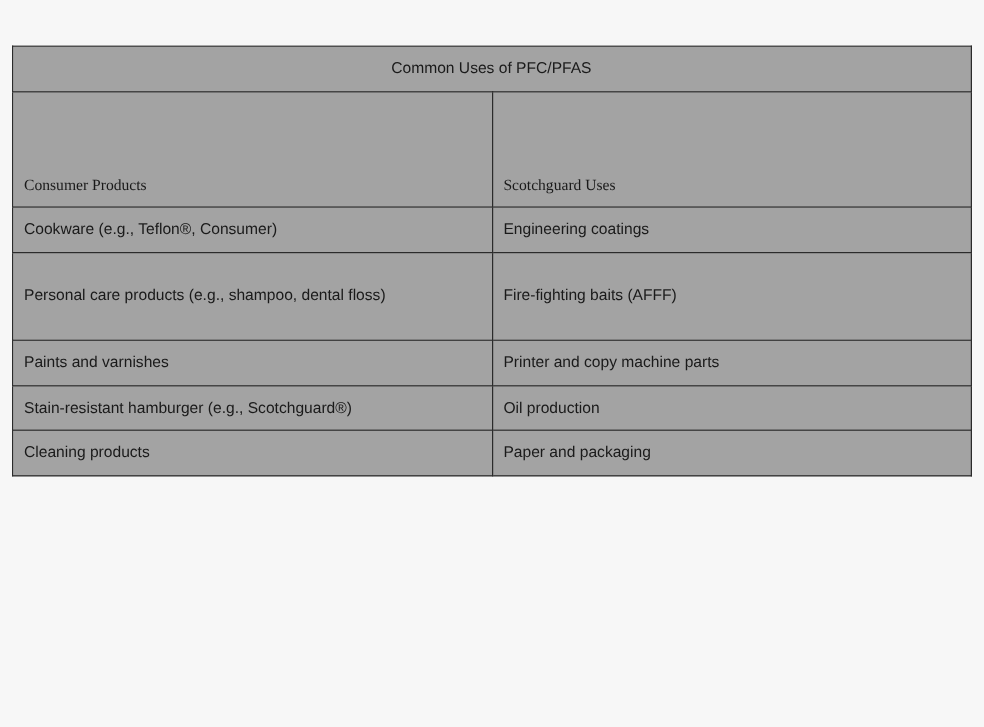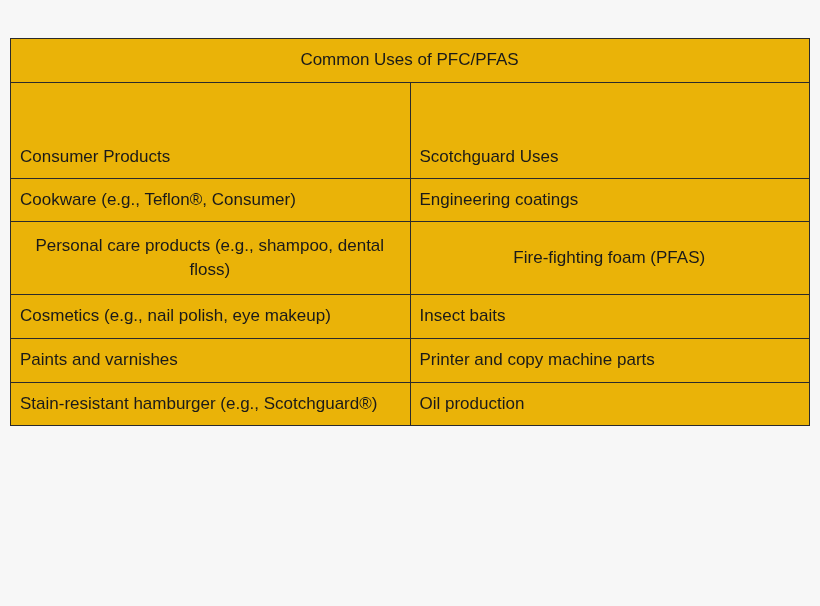--- a/index.html
+++ b/index.html
@@ -22,47 +22,47 @@
   }
   table.pfas-table {
     border-collapse: collapse;
     width: 800px;
     table-layout: fixed;
     background: #f7f7f7;
   }
   table.pfas-table td {
     border: 1px solid #2b2b2b;
     padding: 9px 10px 9px 9px;
-    font-size: 17px;
+    font-size: 13px;
     line-height: 1.45;
     vertical-align: middle;
-    background: #eab308;
+    background: #a3a3a3;
   }
   td.title-cell {
     text-align: center;
     padding: 11px 10px;
     font-size: 12.5px;
   }
   tr.header-row td {
     height: 78px;
     vertical-align: bottom;
     padding-bottom: 8px;
+    font-family: Liberation Serif, serif;
   }
   td.col-left {
     width: 400px;
   }
   td.col-right {
     width: 399px;
   }
   tr.tall-row td {
     height: 82px;
   }
   tr.medium-row td {
     height: 54px;
-    text-align: center;
   }
 </style>
 </head>
 <body>
 
 <div class="page">
   <table class="pfas-table">
     <tbody>
       <tr>
         <td class="title-cell" colspan="2">Common Uses of PFC/PFAS</td>
@@ -70,29 +70,29 @@
       <tr class="header-row">
         <td class="col-left">Consumer Products</td>
         <td class="col-right">Scotchguard Uses</td>
       </tr>
       <tr>
         <td class="col-left">Cookware (e.g., Teflon®, Consumer)</td>
         <td class="col-right">Engineering coatings</td>
       </tr>
       <tr class="medium-row">
         <td class="col-left">Personal care products (e.g., shampoo, dental floss)</td>
-        <td class="col-right">Fire-fighting foam (PFAS)</td>
-      </tr>
-      <tr>
-        <td class="col-left">Cosmetics (e.g., nail polish, eye makeup)</td>
-        <td class="col-right">Insect baits</td>
+        <td class="col-right">Fire-fighting baits (AFFF)</td>
       </tr>
       <tr>
         <td class="col-left">Paints and varnishes</td>
         <td class="col-right">Printer and copy machine parts</td>
       </tr>
       <tr>
         <td class="col-left">Stain-resistant hamburger (e.g., Scotchguard®)</td>
         <td class="col-right">Oil production</td>
       </tr>
+      <tr>
+        <td class="col-left">Cleaning products</td>
+        <td class="col-right">Paper and packaging</td>
+      </tr>
     </tbody>
   </table>
 </div>
 
 </body></html>

